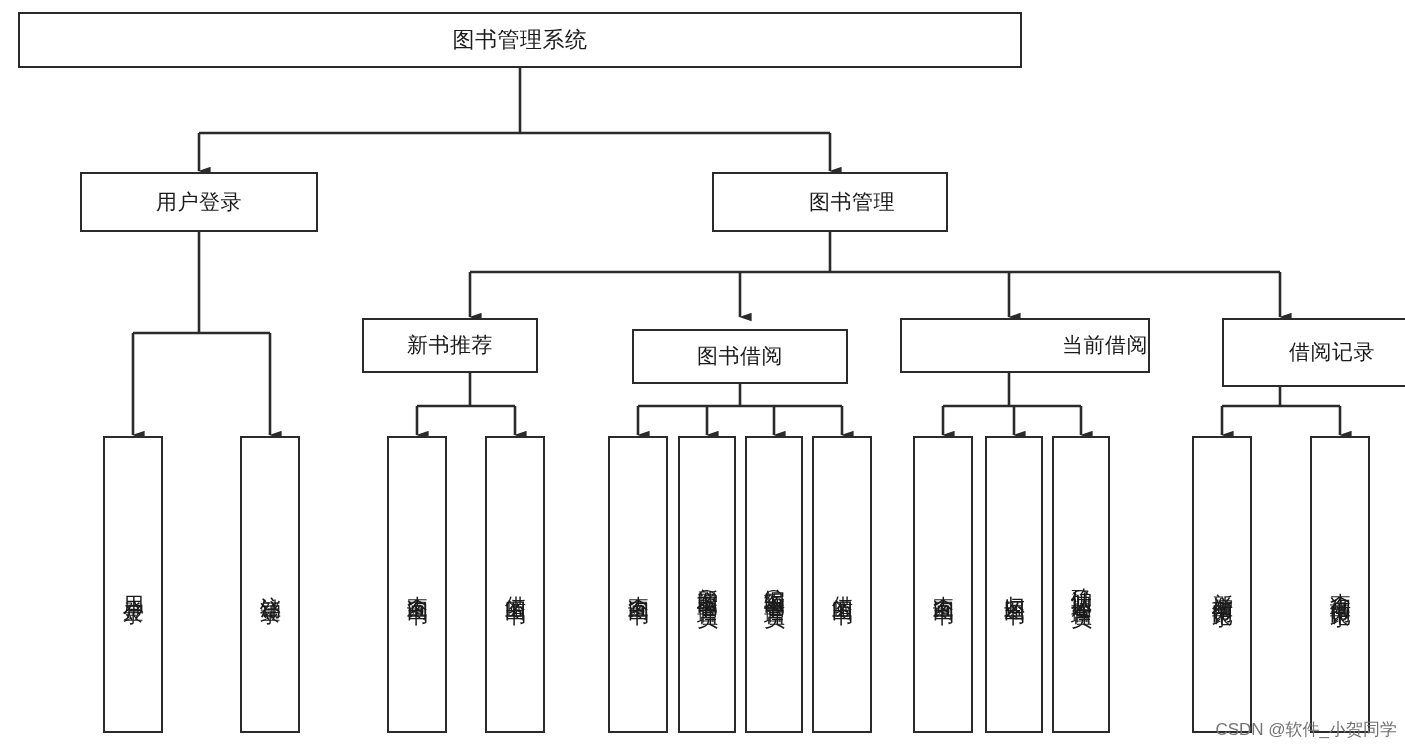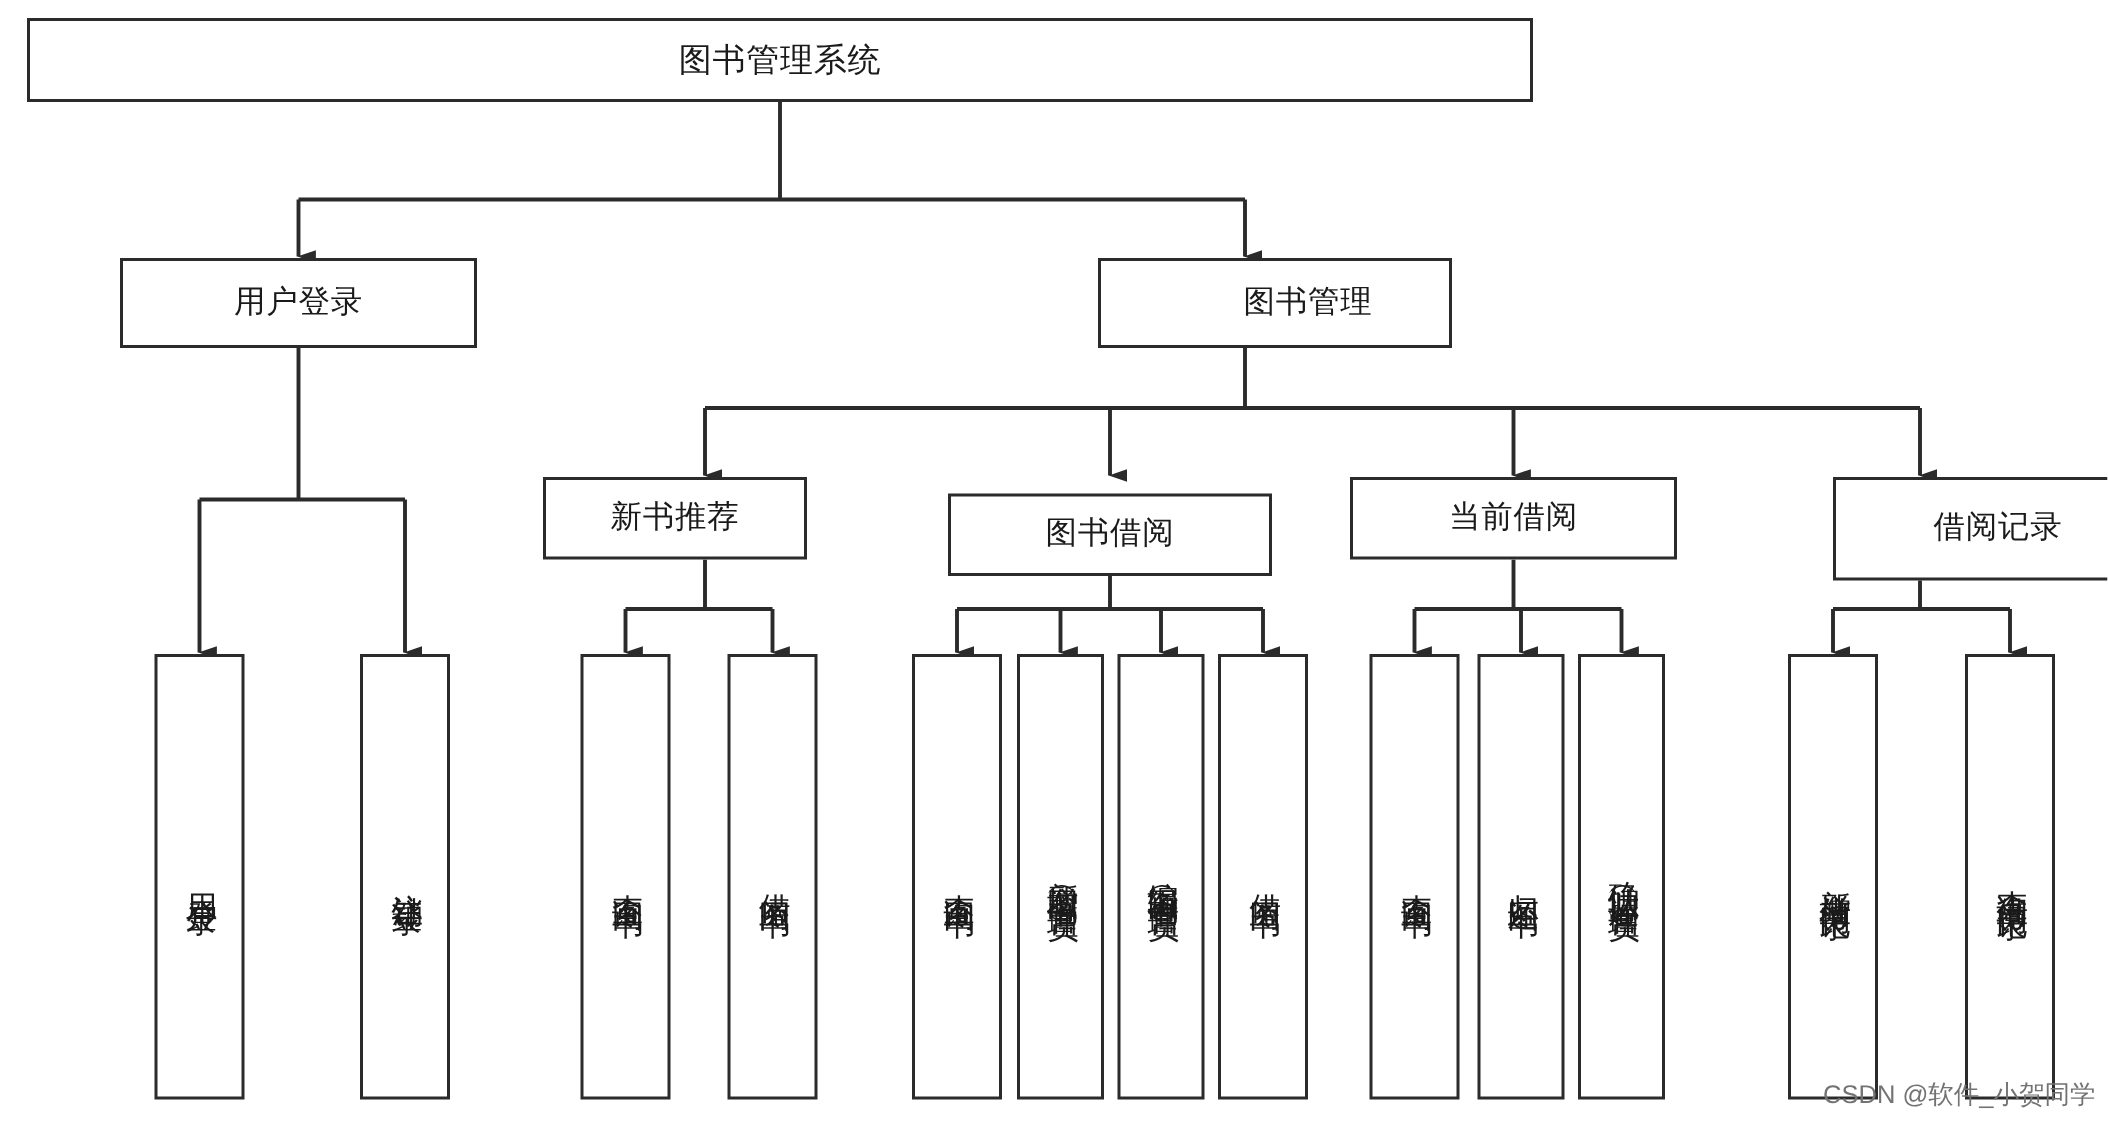--- a/index.html
+++ b/index.html
@@ -109,31 +109,31 @@
       </g>
   </svg>
 
   <div class="node-box root" style="left:18px;top:12px;width:1004px;height:56px;font-family:Liberation Serif, serif;">
     <span class="node-label">图书管理系统</span>
   </div>
 
   <div class="node-box level2" style="left:80px;top:172px;width:238px;height:60px;">
     <span class="node-label">用户登录</span>
   </div>
-  <div class="node-box level2" style="left:732px;top:172px;width:236px;height:60px;padding-left:44px;">
+  <div class="node-box level2" style="left:712px;top:172px;width:236px;height:60px;padding-left:44px;">
     <span class="node-label">图书管理</span>
   </div>
 
   <div class="node-box level3" style="left:362px;top:318px;width:176px;height:55px;">
     <span class="node-label">新书推荐</span>
   </div>
   <div class="node-box level3" style="left:632px;top:329px;width:216px;height:55px;">
     <span class="node-label">图书借阅</span>
   </div>
-  <div class="node-box level3" style="left:900px;top:318px;width:218px;height:55px;">
+  <div class="node-box level3" style="left:900px;top:318px;width:250px;height:55px;justify-content:flex-end;">
     <span class="node-label">当前借阅</span>
   </div>
   <div class="node-box level3" style="left:1222px;top:318px;width:220px;height:69px;">
     <span class="node-label">借阅记录</span>
   </div>
 
   <div class="node-box vertical" style="left:103px;top:436px;width:60px;height:297px;">
     <span class="node-label">用户登录</span>
   </div>
   <div class="node-box vertical" style="left:240px;top:436px;width:60px;height:297px;">

